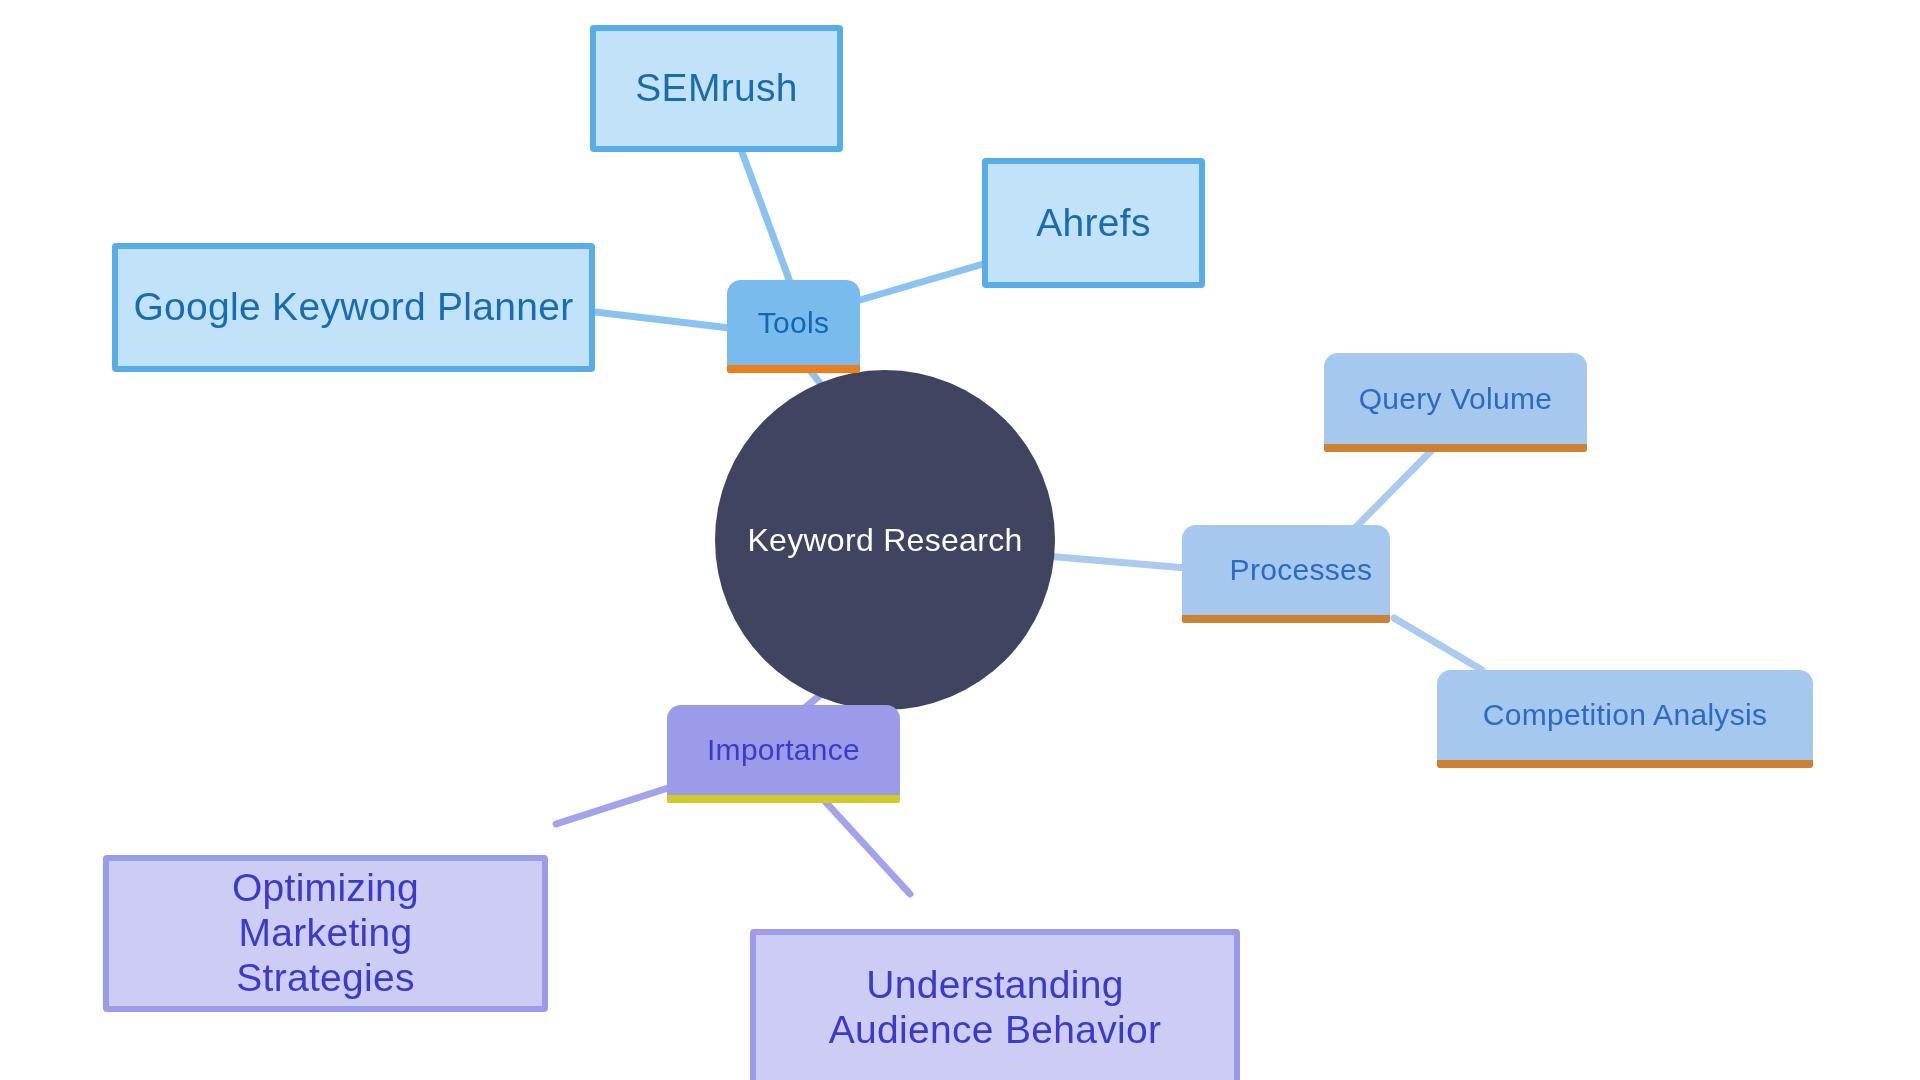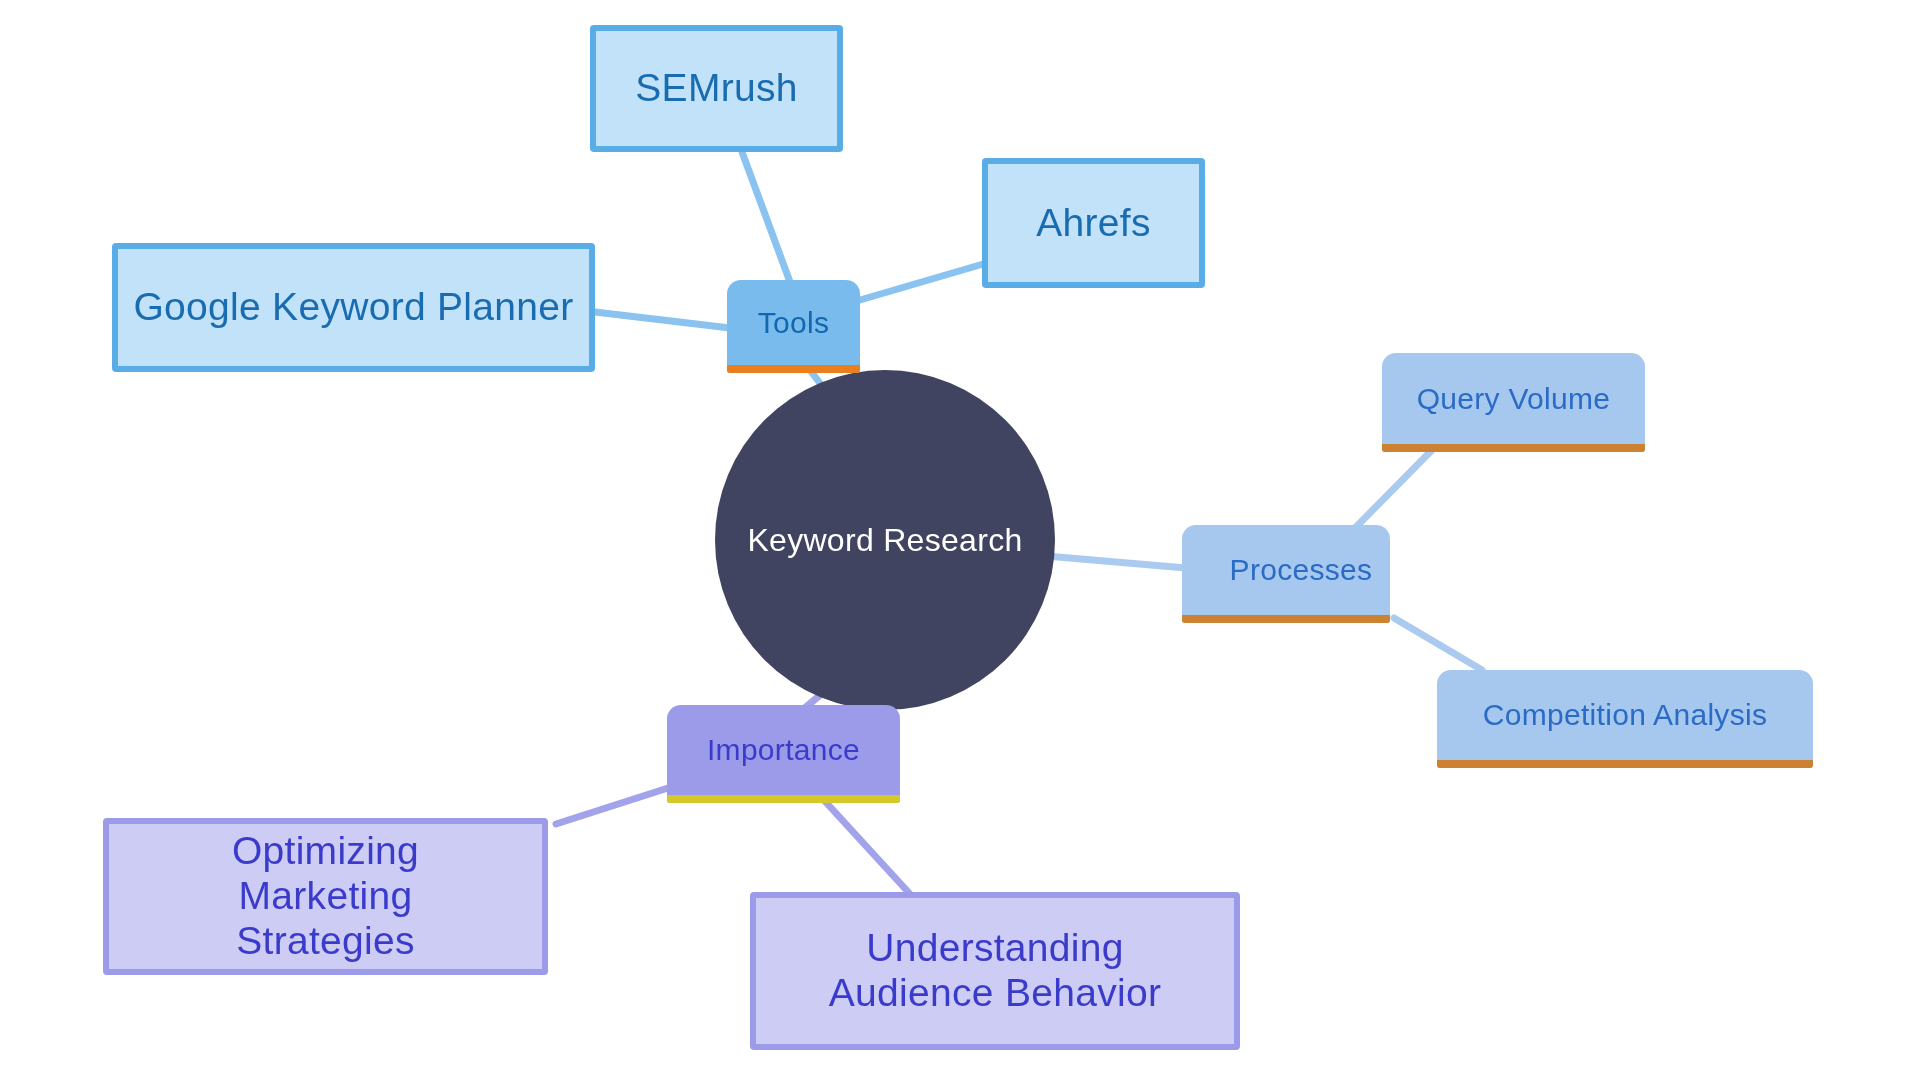--- a/index.html
+++ b/index.html
@@ -73,21 +73,21 @@
 
   .node-processes { left: 1182px; top: 525px; width: 208px; height: 98px; background: var(--proc_fill); }
   .node-processes .node-label { color: var(--proc_text); margin-left: 30px; }
   .node-processes .node-bar { background: var(--proc_bar); }
 
   .node-importance { left: 667px; top: 705px; width: 233px; height: 98px; background: var(--imp_fill); }
   .node-importance .node-label { color: var(--imp_text); }
   .node-importance .node-bar { background: var(--imp_bar); }
 
   
-  .node-queryvolume { left: 1382px; top: 353px; width: 263px; height: 99px; background: var(--proc_fill); }
+  .node-queryvolume { left: 1324px; top: 353px; width: 263px; height: 99px; background: var(--proc_fill); }
   .node-queryvolume .node-label { color: var(--proc_text); }
   .node-queryvolume .node-bar { background: var(--proc_bar); }
 
   .node-competition { left: 1437px; top: 670px; width: 376px; height: 98px; background: var(--proc_fill); }
   .node-competition .node-label { color: var(--proc_text); }
   .node-competition .node-bar { background: var(--proc_bar); }
 
   
   .child {
     border-radius: 4px;
@@ -97,20 +97,21 @@
   }
   .child-tools {
     background: var(--tools_child_fill);
     border: 6px solid var(--tools_child_border);
     color: var(--tools_child_text);
   }
   .child-imp {
     background: var(--imp_child_fill);
     border: 6px solid var(--imp_child_border);
     color: var(--imp_child_text);
+    margin-top: 37px;
   }
 
   .child-semrush { left: 590px; top: 25px;  width: 253px; height: 127px; }
   .child-ahrefs  { left: 982px; top: 158px; width: 223px; height: 130px; }
   .child-gkp     { left: 112px; top: 243px; width: 483px; height: 129px; }
   .child-oms     { left: 103px; top: 818px; width: 445px; height: 157px; padding: 0 36px; }
   .child-uab     { left: 750px; top: 892px; width: 490px; height: 158px; padding: 0 24px; }
 </style>
 </head>
 <body>

